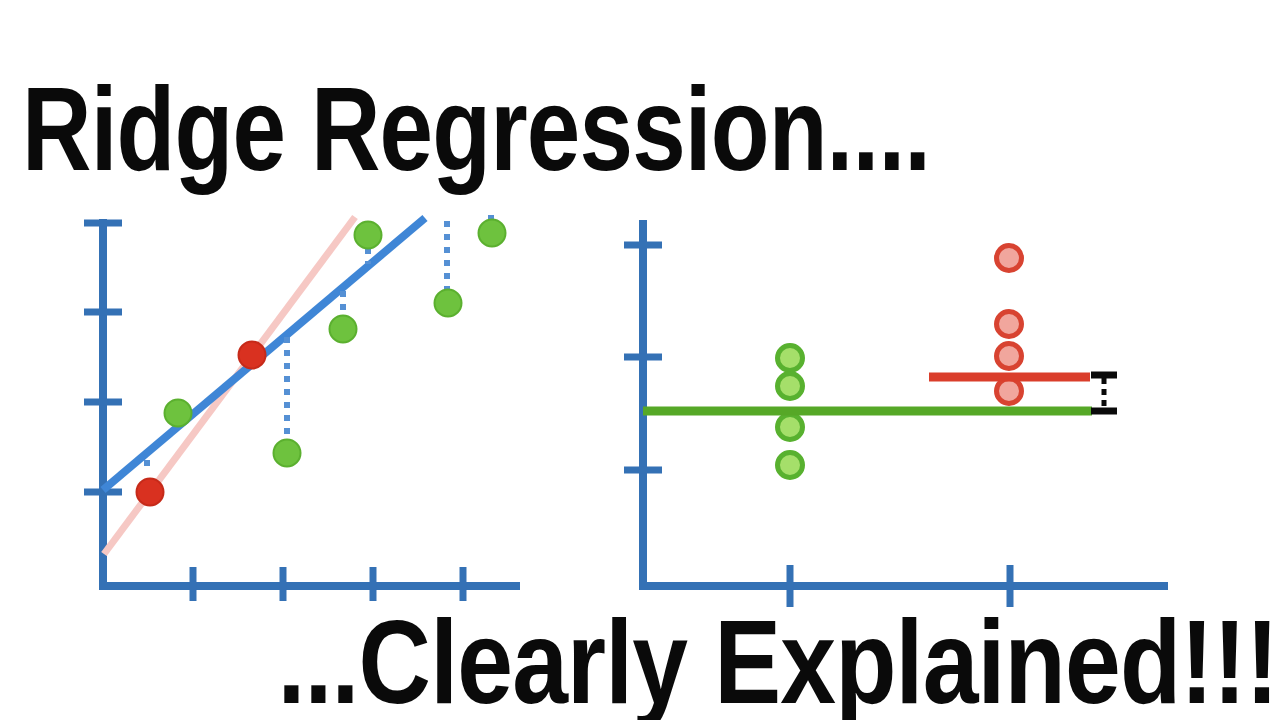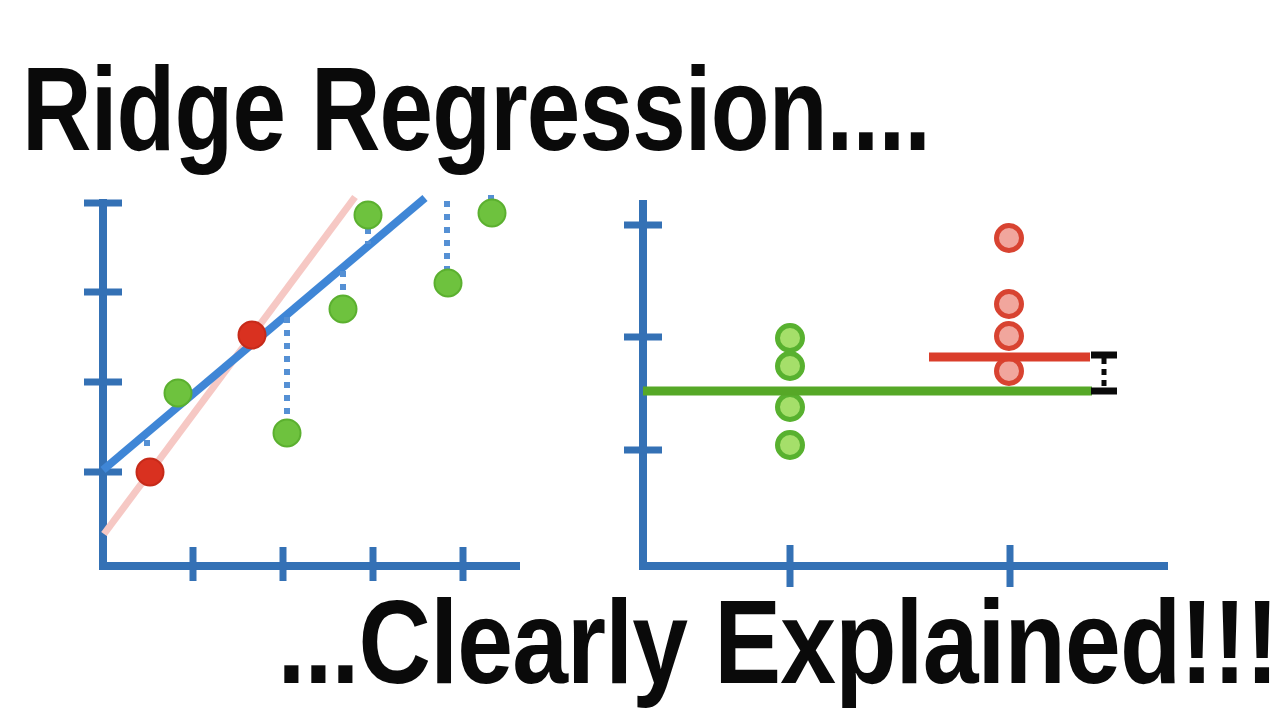--- a/index.html
+++ b/index.html
@@ -1,18 +1,18 @@
 <!DOCTYPE html>
 <html><head>
 <meta charset="utf-8">
 <style>
   html,body{margin:0;padding:0;background:#ffffff;}
   body{width:1280px;height:720px;overflow:hidden;position:relative;
        font-family:"Liberation Sans", sans-serif;}
-  .stage{position:absolute;inset:0;background:#fff;}
+  .stage{position:absolute;inset:0;background:#fff;margin-top:20px;}
   .title{position:absolute;left:22px;top:50px;margin:0;
          font-size:118px;font-weight:bold;line-height:1;color:#0a0a0a;
          letter-spacing:-1px;white-space:nowrap;
          transform:scaleX(0.815);transform-origin:left top;}
   .subtitle{position:absolute;right:2px;top:583px;margin:0;
          font-size:118px;font-weight:bold;line-height:1;color:#0a0a0a;
          letter-spacing:-1px;white-space:nowrap;
          transform:scaleX(0.85);transform-origin:right top;}
   .charts{position:absolute;left:0;top:0;width:1280px;height:720px;}
 </style>

